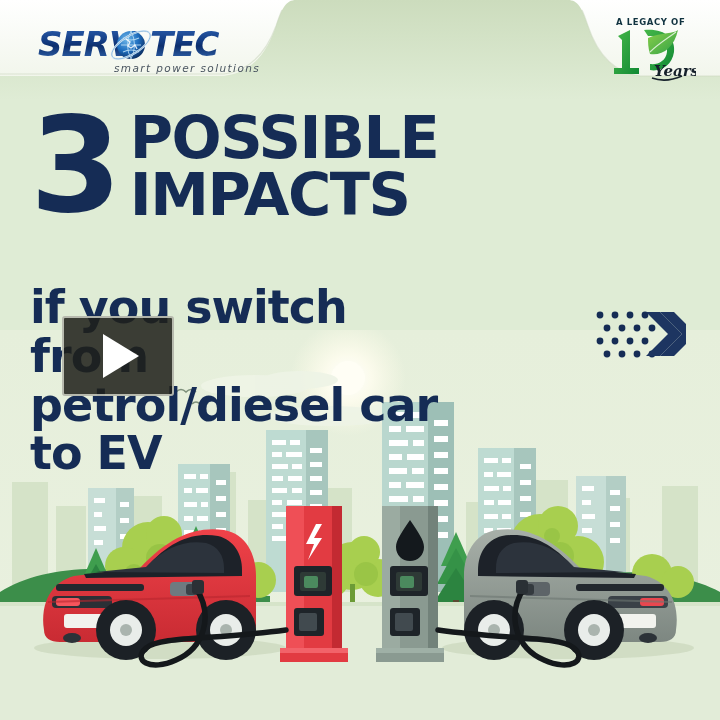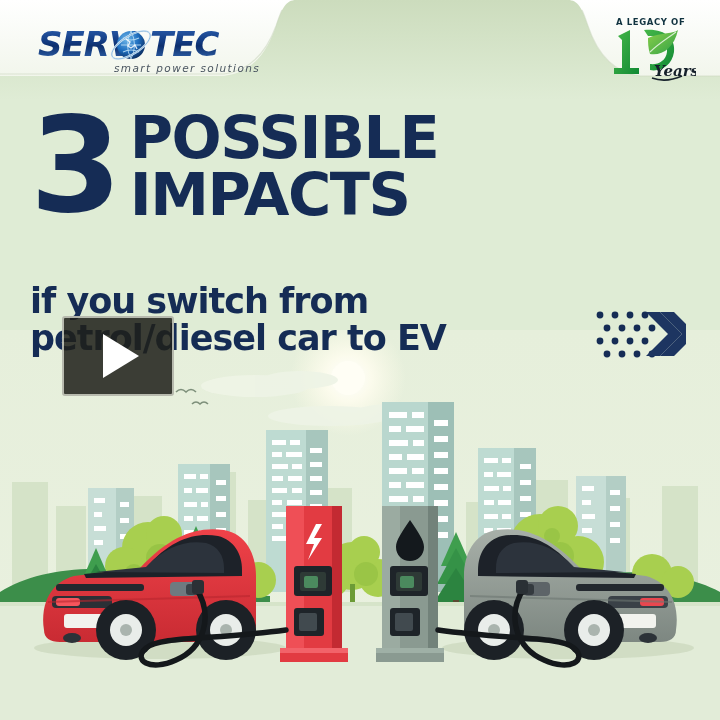--- a/index.html
+++ b/index.html
@@ -25,21 +25,21 @@
     letter-spacing:-4px;margin-right:12px;margin-top:6px;
     font-family:"DejaVu Sans", sans-serif;
   }
   .h-lines{display:flex;flex-direction:column;margin-top:6px;}
   .h-line{
     font-size:59px;line-height:0.96;font-weight:bold;color:#152c55;
     letter-spacing:-1.5px;font-family:"DejaVu Sans", sans-serif;
   }
   .sub{
     position:absolute;left:30px;top:283px;width:420px;z-index:31;
-    font-size:35px;line-height:1.06;font-weight:bold;color:#152c55;
+    font-size:46px;line-height:1.06;font-weight:bold;color:#152c55;
     letter-spacing:-1px;font-family:"DejaVu Sans", sans-serif;
   }
 
   
   .play-btn{
     position:absolute;left:62px;top:316px;width:108px;height:76px;z-index:60;
     background:rgba(30,32,26,0.86);border:2px solid rgba(225,228,215,0.75);
     border-radius:3px;display:flex;align-items:center;justify-content:center;
     cursor:pointer;
   }

